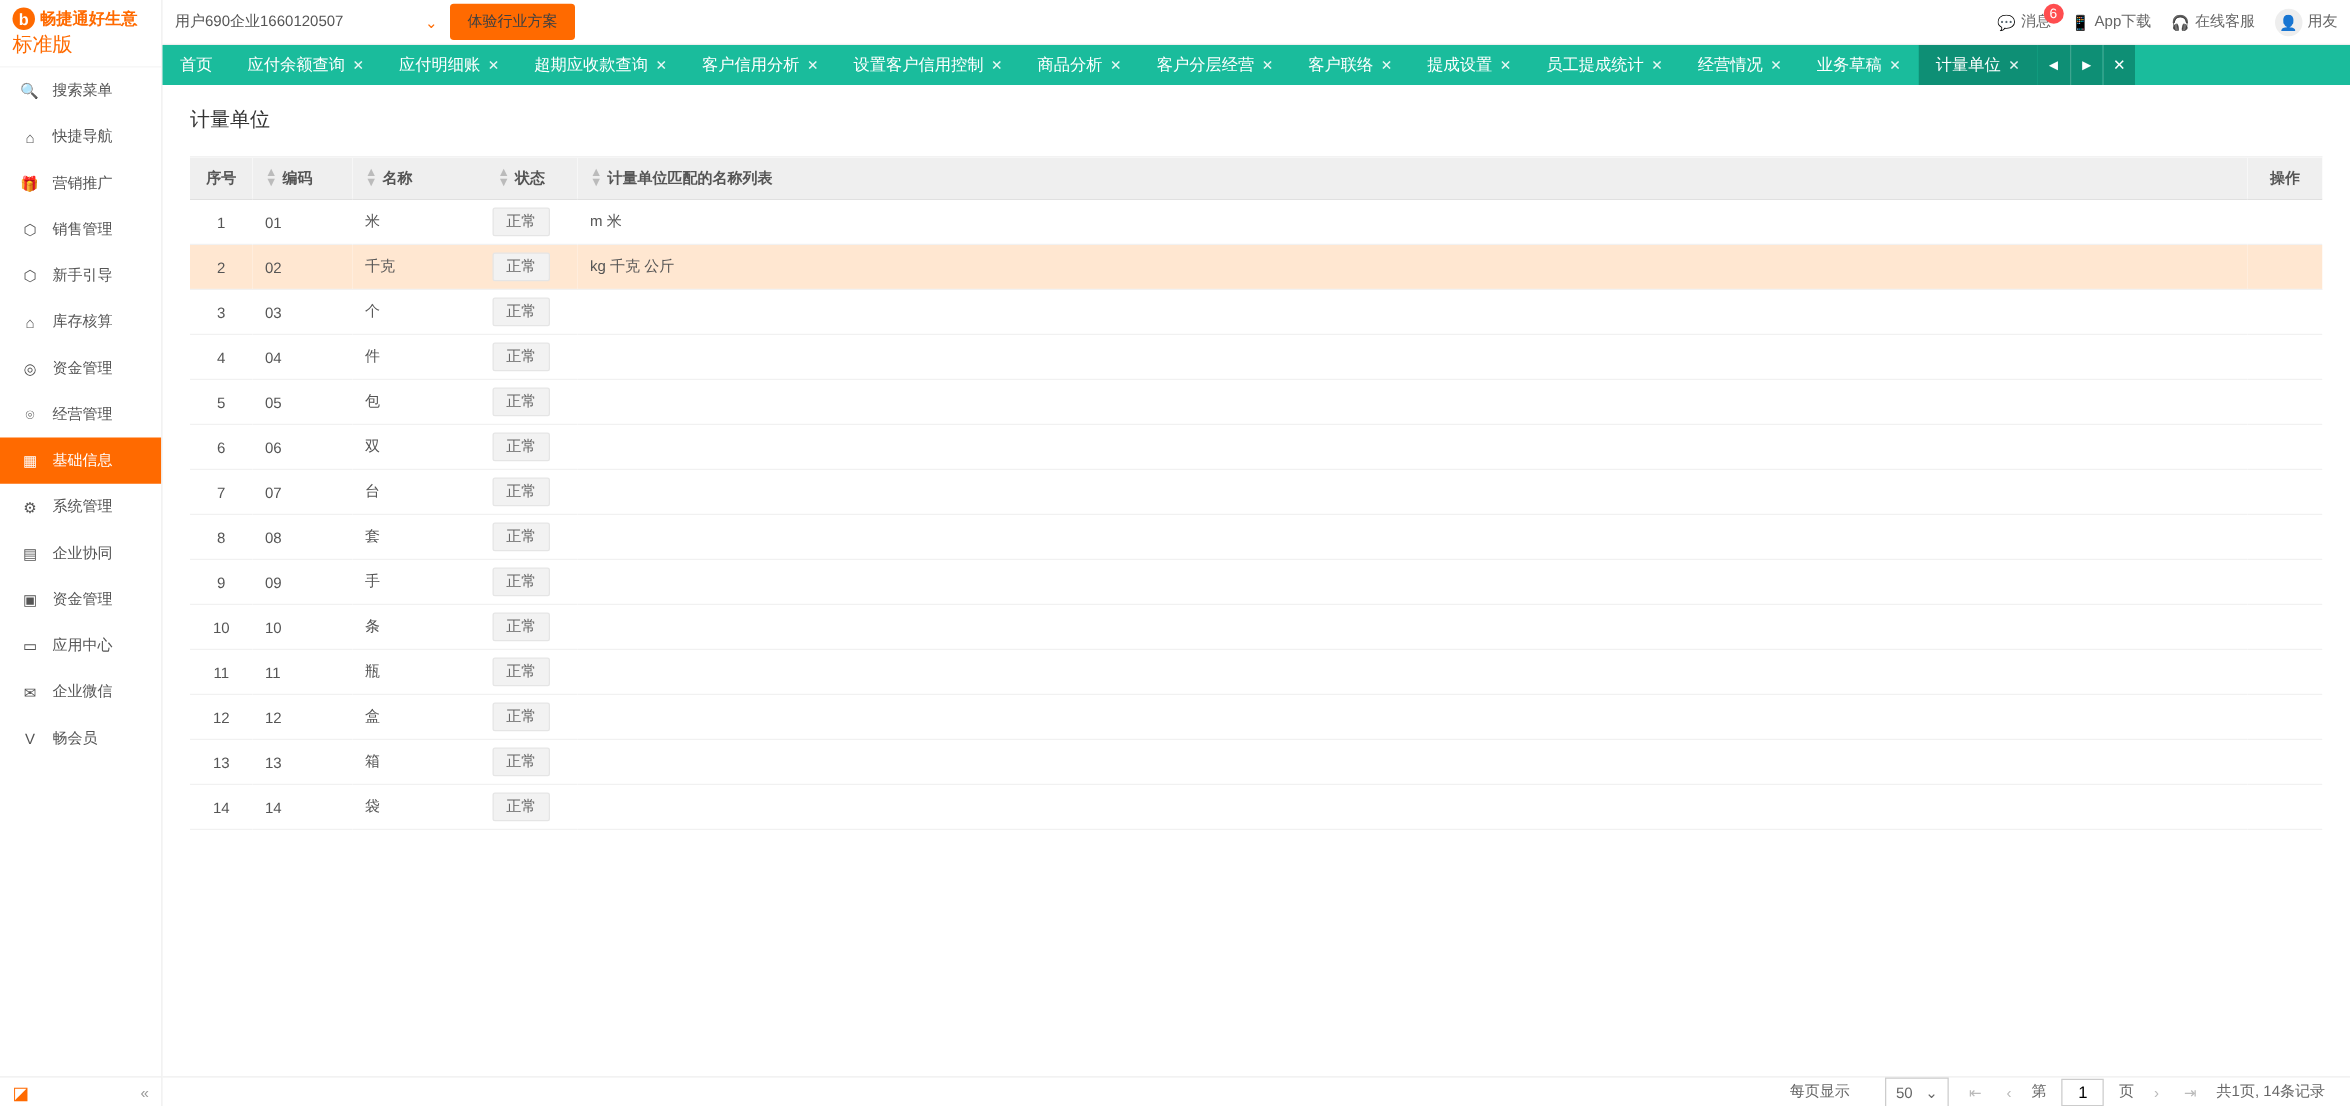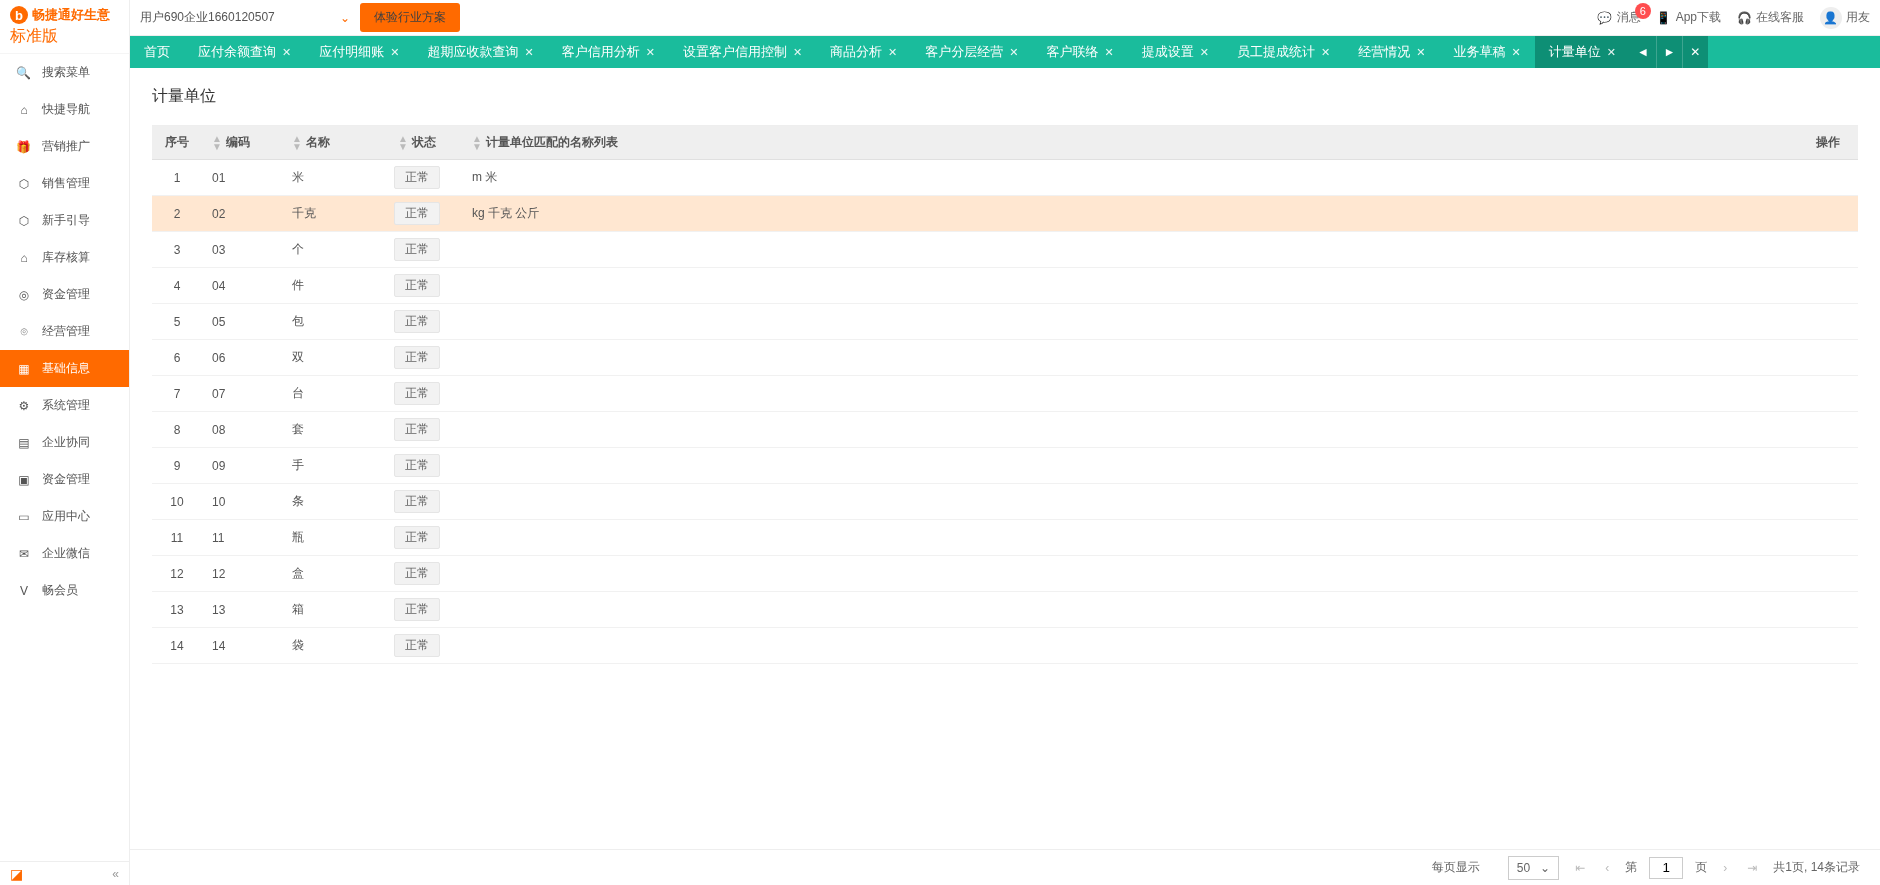--- a/index.html
+++ b/index.html
@@ -51,21 +51,21 @@
 th.col-name { width:90px; }
 th.col-status { width:90px; text-align:center; }
 th.col-action { width:60px; text-align:center; }
 td { padding: 6px 10px; border-bottom:1px solid #f1f1f1; color:#555; }
 td.col-seq { text-align:center; }
 td.col-status { text-align:center; }
 tr.highlight td { background:#ffe7d1; }
 .status-tag { display:inline-block; background:#f2f2f2; border:1px solid #e5e5e5; border-radius:2px; color:#666; padding: 2px 10px; font-size:12px;}
 
 
-.pagination { height:36px; border-top:1px solid #eee; display:flex; align-items:center; justify-content:flex-end; gap:12px; color:#666; padding: 0 20px;}
+.pagination { height:24px; border-top:1px solid #eee; display:flex; align-items:center; justify-content:flex-end; gap:12px; color:#666; padding: 0 20px;}
 .page-size-sel { border:1px solid #ccc; padding: 4px 8px; display:flex; align-items:center; gap:10px; cursor:pointer;margin-left:16px; }
 .pg-btn { color:#bbb; cursor:pointer; padding:0 4px;}
 .pg-input { width:34px; height:22px; text-align:center; border:1px solid #ccc; }
 
 
 .ico { font-family: inherit; font-style: normal; }
 </style>
 </head>
 <body>
 

